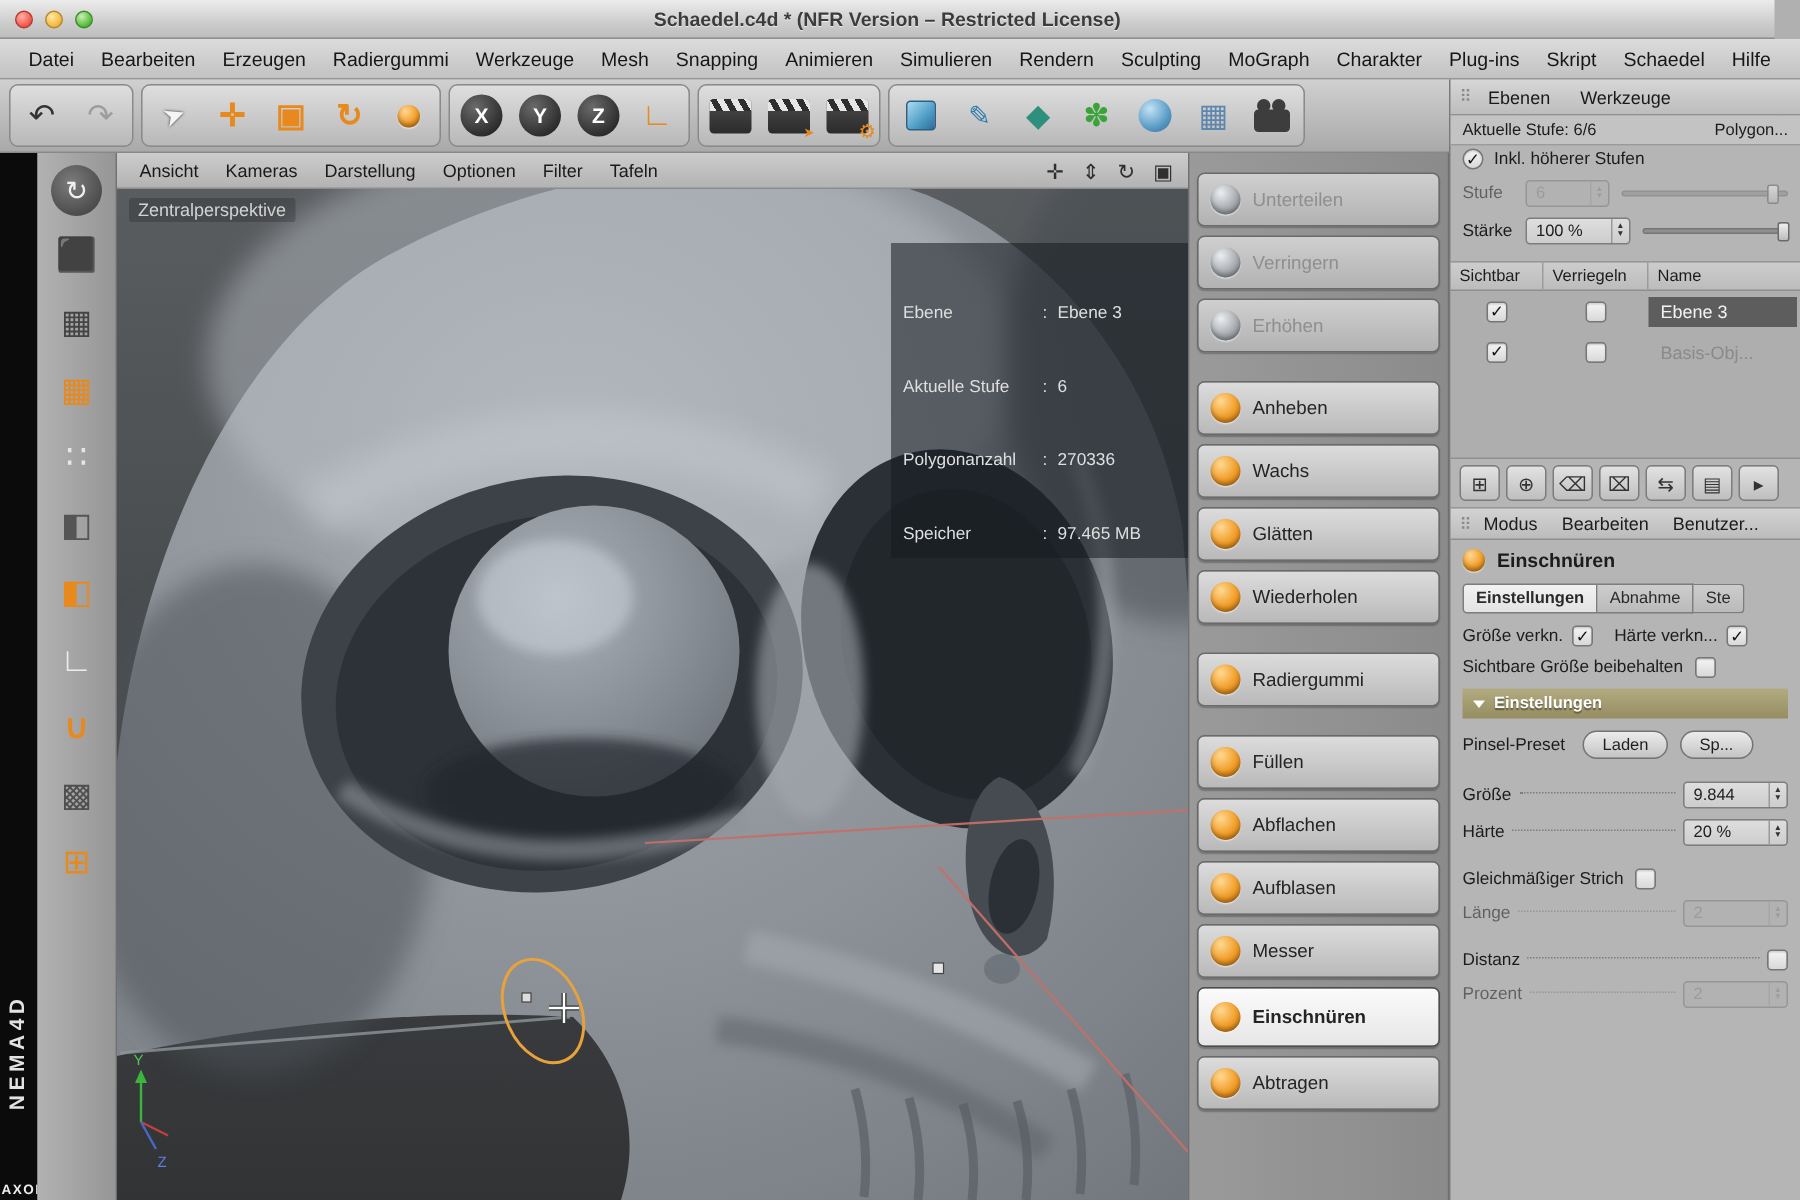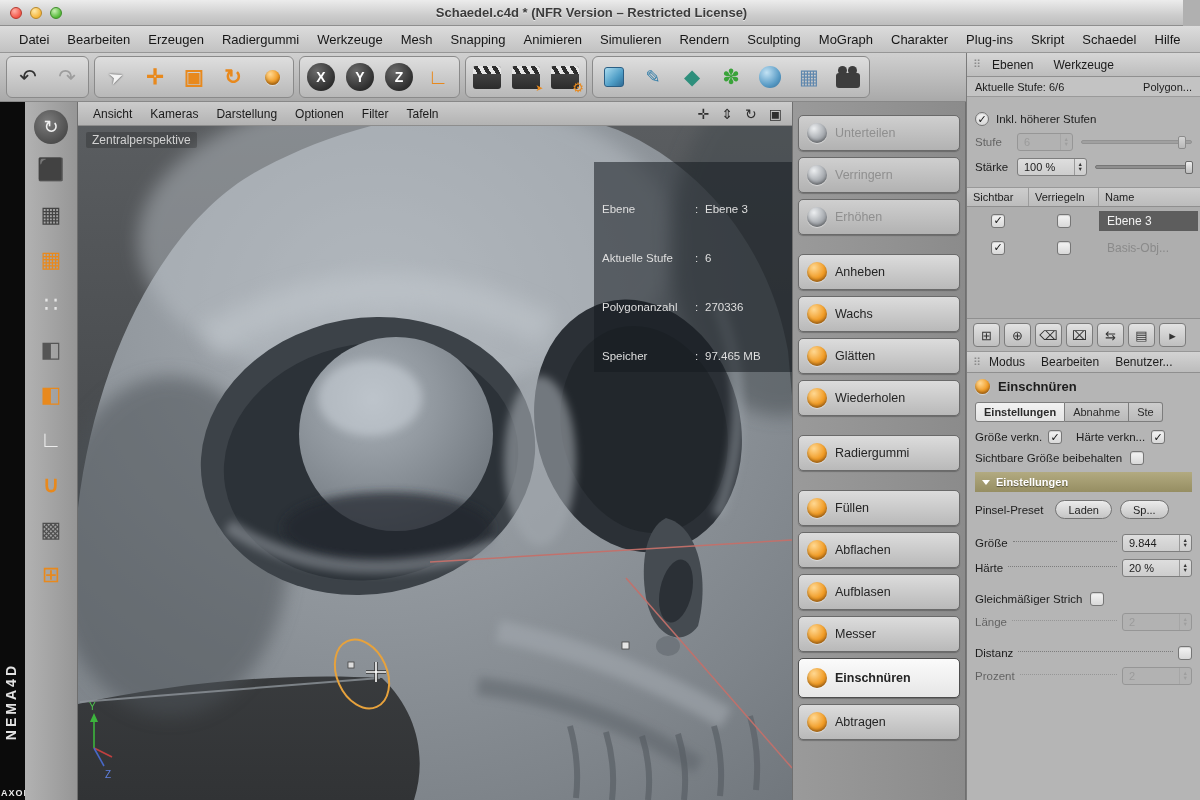--- a/index.html
+++ b/index.html
@@ -96,21 +96,21 @@
   
   .rightpanel{position:absolute;top:53px;left:966px;width:234px;height:747px;background:#b5b5b5;
     border-left:1px solid #7a7a7a;overflow:hidden;font-size:11.5px;color:#1c1c1c;}
   .rp-tabbar{height:24px;background:linear-gradient(#d6d6d6,#bdbdbd);border-bottom:1px solid #909090;
     display:flex;align-items:center;gap:4px;padding:0 6px;}
   .grip{color:#8a8a8a;font-size:11px;letter-spacing:-1px;}
   .rp-tab{padding:0 8px;font-size:12px;color:#1a1a1a;}
   .rp-status{height:20px;background:#c3c3c3;border-bottom:1px solid #9a9a9a;display:flex;align-items:center;
     padding:0 8px;font-size:11px;}
   .rp-status .right{margin-left:auto;white-space:nowrap;}
-  .rp-sec{padding:15px 8px 4px 8px;}
+  .rp-sec{padding:2px 8px 4px 8px;}
   .row{display:flex;align-items:center;margin-bottom:7px;}
   .row .lab{white-space:nowrap;}
   .cb{width:14px;height:14px;border:1px solid #767676;border-radius:3px;flex:0 0 auto;
     background:linear-gradient(#f5f5f5,#d8d8d8);display:inline-flex;align-items:center;justify-content:center;
     font-size:11px;color:#111;box-shadow:inset 0 1px 1px rgba(0,0,0,.15);}
   .cb.circle{border-radius:8px;}
   .cb.on::after{content:"✓";}
   .fld{display:flex;align-items:center;background:linear-gradient(#dedede,#cdcdcd);border:1px solid #7e7e7e;
     border-radius:3px;height:18px;padding:0 0 0 6px;font-size:11px;color:#1d1d1d;}
   .fld .stepper{margin-left:auto;display:flex;flex-direction:column;font-size:5.5px;line-height:5px;color:#333;

